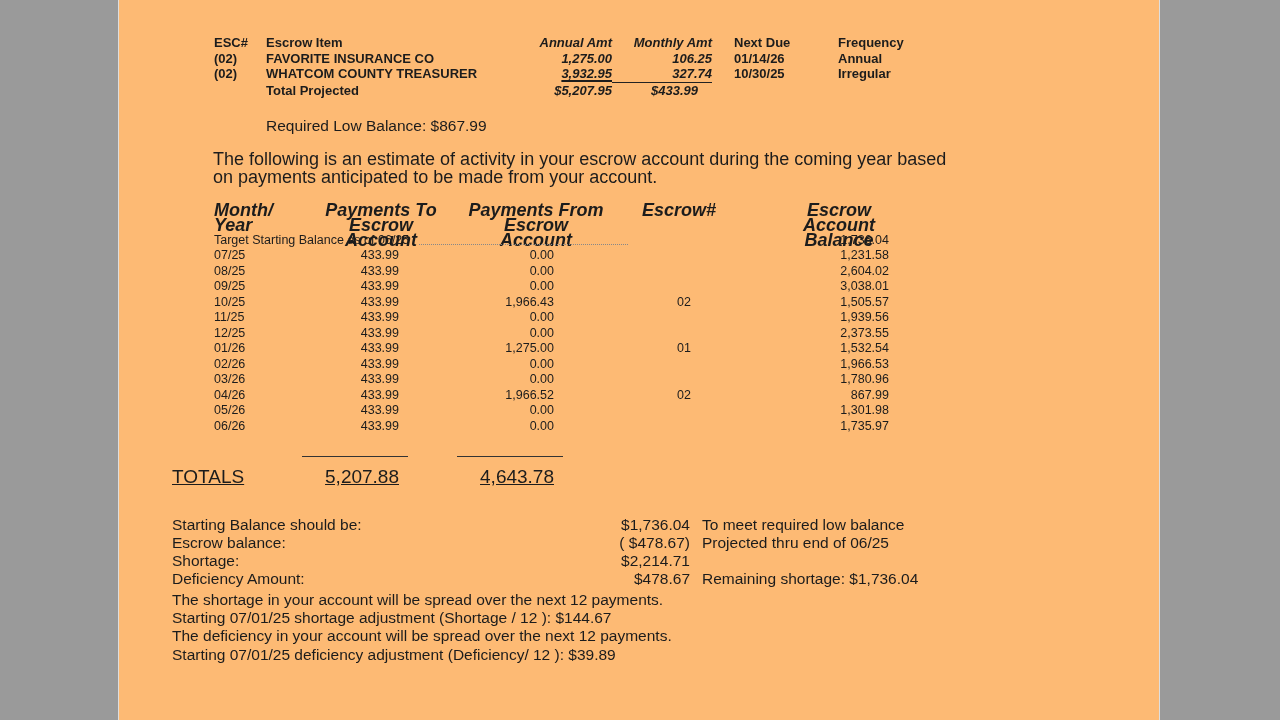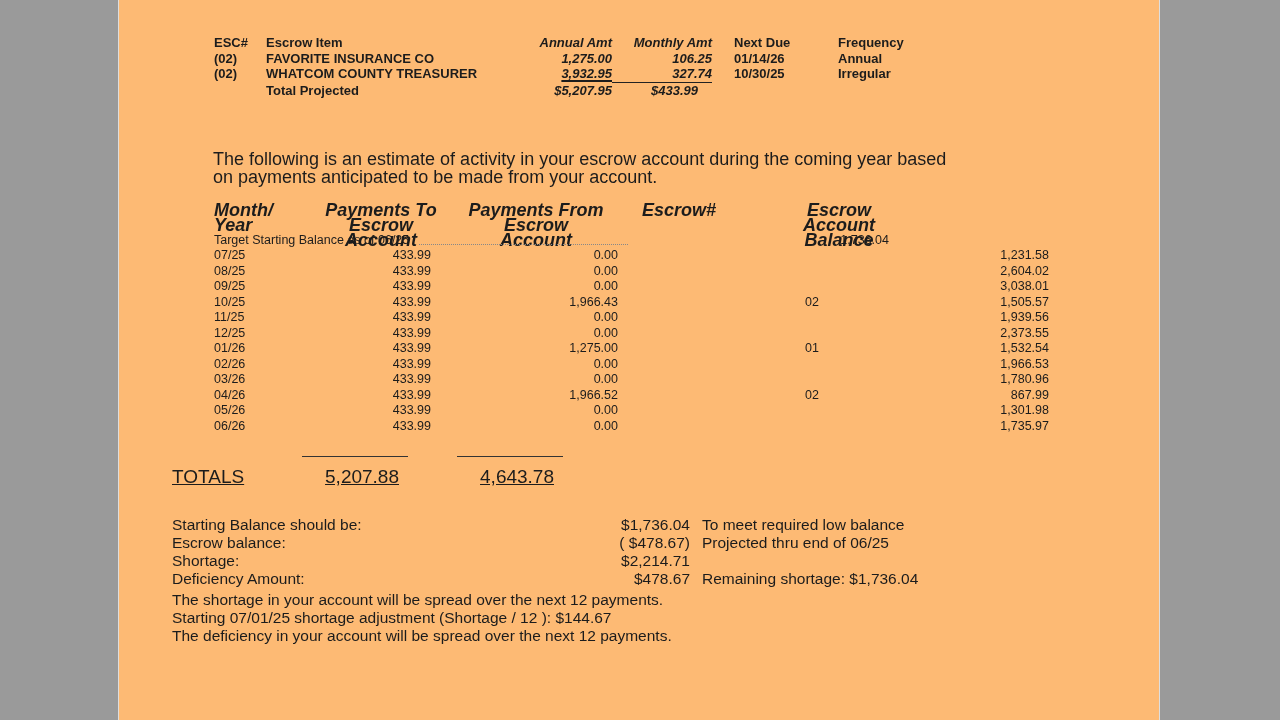--- a/index.html
+++ b/index.html
@@ -48,21 +48,21 @@
   .target-row {
     position:absolute; left:95px; top:233px; width:675px; height:15px;
     display:flex; align-items:flex-end; font-size:12.5px; line-height:15px; white-space:nowrap;
   }
   .target-left { width:415px; display:flex; align-items:flex-end;gap:8px; }
   .leader-dots { flex:1; border-bottom:1.5px dotted #888; margin:0 1px 3px 2px; }
   .target-bal { margin-left:auto; }
 
   
   .rows { position:absolute; left:95px; top:248px; font-size:12.5px; line-height:15.5px; white-space:nowrap; }
-  .a-row { display:grid; grid-template-columns:60px 125px 155px 85px 90px 160px;gap:32px; }
+  .a-row { display:grid; grid-template-columns:60px 125px 155px 85px 90px 160px; }
   .a-to, .a-from, .a-bal { text-align:right; }
   .a-esc { text-align:center; }
 
   
   .overline { position:absolute; top:456px; height:0; border-top:1.5px solid #333; width:106px; }
   .ol-1 { left:183px; } .ol-2 { left:338px; }
   .totals-row {
     position:absolute; left:53px; top:469px;
     display:grid; grid-template-columns:102px 125px 155px;
     font-size:19px; line-height:15px; white-space:nowrap;text-decoration:underline;
@@ -111,20 +111,21 @@
     <div class="items-row">
       <div></div>
       <div>Total Projected</div>
       <div class="c-annual">$5,207.95</div>
       <div class="c-monthly c-monthly-total">$433.99</div>
       <div></div>
         <div></div>
     </div>
   </div>
 
+  <div class="req-low">Required Low Balance: $867.99</div>
 
   <div class="intro">The following is an estimate of activity in your escrow account during the coming year based on payments anticipated to be made from your account.</div>
 
   <div class="ah ah-month">Month/
 Year</div>
   <div class="ah ah-to">Payments To
 Escrow Account</div>
   <div class="ah ah-from">Payments From
 Escrow Account</div>
   <div class="ah ah-esc">Escrow#</div>
@@ -288,16 +289,17 @@
   </div>
 
   <div class="notes">
 
       <div>The shortage in your account will be spread over the next 12 payments.</div>
 
       <div>Starting 07/01/25 shortage adjustment (Shortage / 12 ): $144.67</div>
 
       <div>The deficiency in your account will be spread over the next 12 payments.</div>
 
+      <div>Starting 07/01/25 deficiency adjustment (Deficiency/ 12 ): $39.89</div>
 
   </div>
 
 </div>
 
 </body></html>

